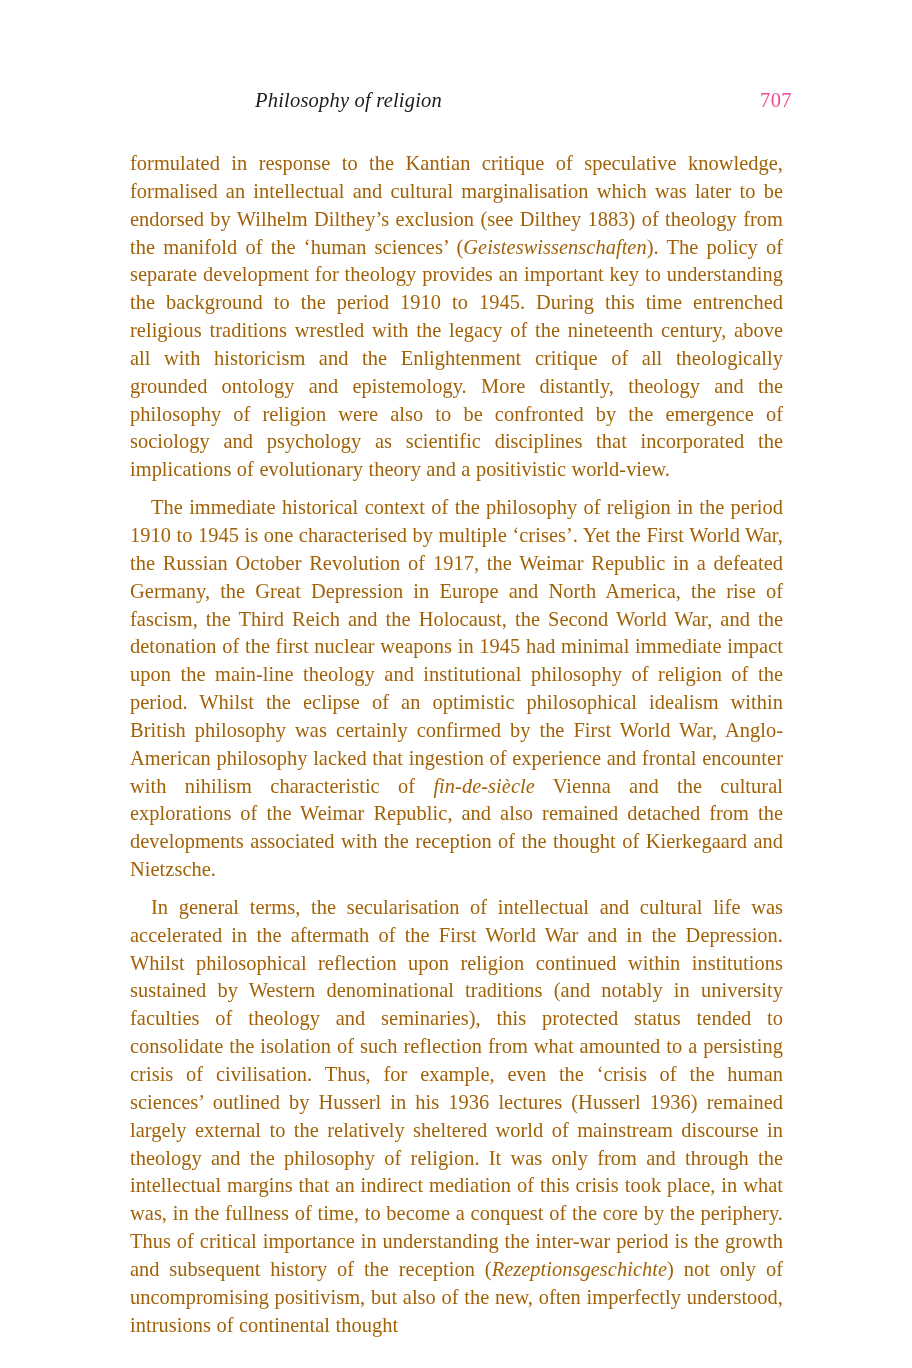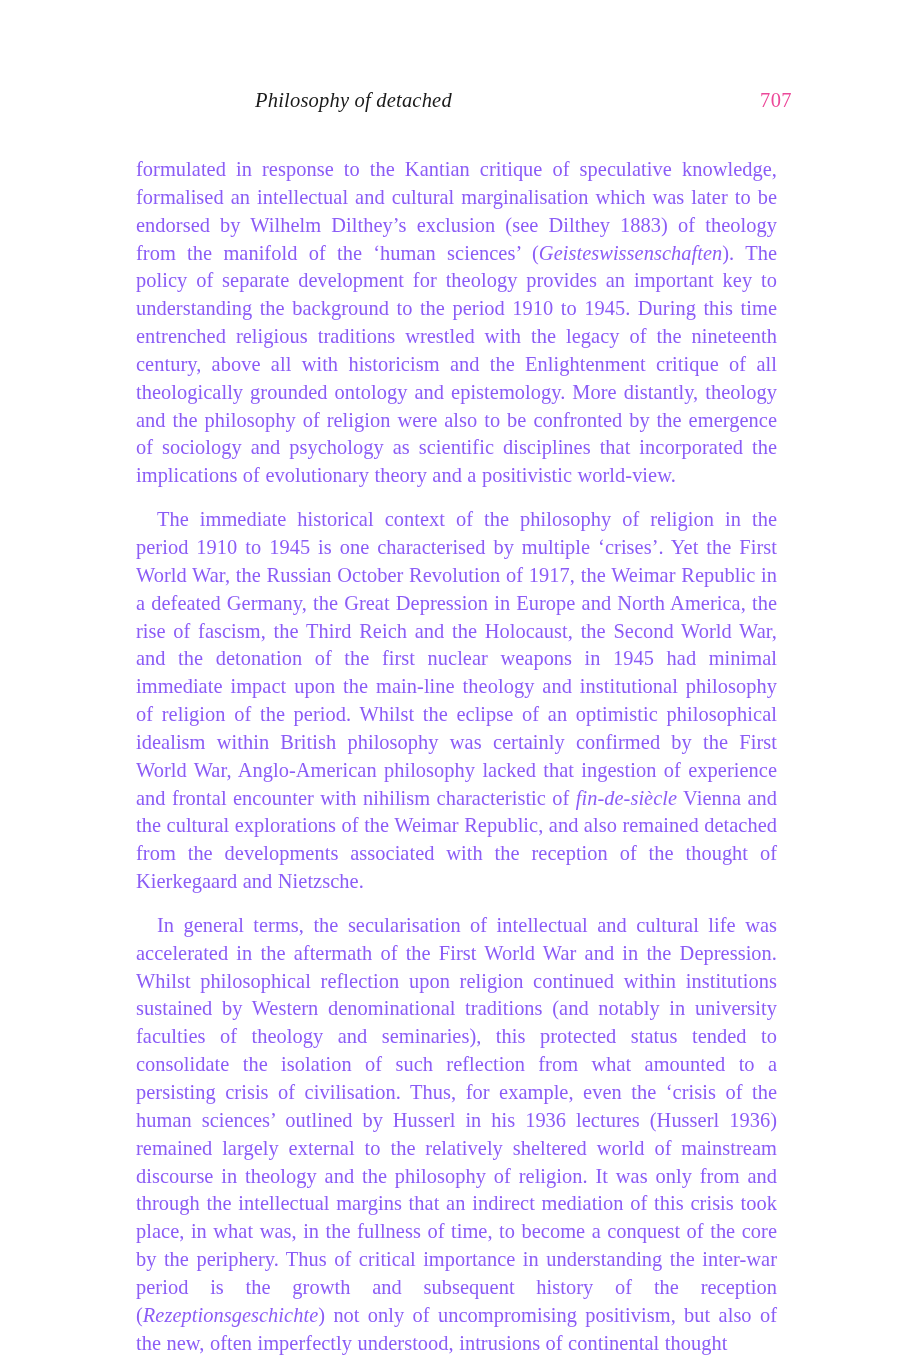--- a/index.html
+++ b/index.html
@@ -46,28 +46,28 @@
   }
 
   
   .textblock {
     position: absolute;
     left: 120px;
     top: 140px;
     width: 673px;
   }
   .para {
-    margin: 16px;
+    margin: 10px;
     text-align: justify;
     text-justify: inter-word;
     font-size: 20.4px;
     line-height: 27.85px;
     letter-spacing: 0.05px;
     word-spacing: 0.3px;
-    color: #8b5cf6;
+    color: #a16207;
     hyphens: none;
   }
   .para.indent {
     text-indent: 21px;
   }
   .para:last-child {
     text-align: justify;
   }
   .para i, .para em {
     font-style: italic;
@@ -84,21 +84,21 @@
     color: #2a2a2a;
     letter-spacing: 0.15px;
   }
 </style>
 </head>
 <body>
 
 <div class="page">
 
   <div class="running-head">
-    <span class="running-head-title">Philosophy of detached</span>
+    <span class="running-head-title">Philosophy of religion</span>
     <span class="running-head-folio">707</span>
   </div>
 
   <div class="textblock">
     <p class="para">formulated in response to the Kantian critique of speculative knowledge, formalised an intellectual and cultural marginalisation which was later to be endorsed by Wilhelm Dilthey’s exclusion (see Dilthey 1883) of theology from the manifold of the ‘human sciences’ (<i>Geisteswissenschaften</i>). The policy of separate development for theology provides an important key to understanding the background to the period 1910 to 1945. During this time entrenched religious traditions wrestled with the legacy of the nineteenth century, above all with historicism and the Enlightenment critique of all theologically grounded ontology and epistemology. More distantly, theology and the philosophy of religion were also to be confronted by the emergence of sociology and psychology as scientific disciplines that incorporated the implications of evolutionary theory and a positivistic world-view.</p>
     <p class="para indent">The immediate historical context of the philosophy of religion in the period 1910 to 1945 is one characterised by multiple ‘crises’. Yet the First World War, the Russian October Revolution of 1917, the Weimar Republic in a defeated Germany, the Great Depression in Europe and North America, the rise of fascism, the Third Reich and the Holocaust, the Second World War, and the detonation of the first nuclear weapons in 1945 had minimal immediate impact upon the main-line theology and institutional philosophy of religion of the period. Whilst the eclipse of an optimistic philosophical idealism within British philosophy was certainly confirmed by the First World War, Anglo-American philosophy lacked that ingestion of experience and frontal encounter with nihilism characteristic of <i>fin-de-siècle</i> Vienna and the cultural explorations of the Weimar Republic, and also remained detached from the developments associated with the reception of the thought of Kierkegaard and Nietzsche.</p>
     <p class="para indent">In general terms, the secularisation of intellectual and cultural life was accelerated in the aftermath of the First World War and in the Depression. Whilst philosophical reflection upon religion continued within institutions sustained by Western denominational traditions (and notably in university faculties of theology and seminaries), this protected status tended to consolidate the isolation of such reflection from what amounted to a persisting crisis of civilisation. Thus, for example, even the ‘crisis of the human sciences’ outlined by Husserl in his 1936 lectures (Husserl 1936) remained largely external to the relatively sheltered world of mainstream discourse in theology and the philosophy of religion. It was only from and through the intellectual margins that an indirect mediation of this crisis took place, in what was, in the fullness of time, to become a conquest of the core by the periphery. Thus of critical importance in understanding the inter-war period is the growth and subsequent history of the reception (<i>Rezeptionsgeschichte</i>) not only of uncompromising positivism, but also of the new, often imperfectly understood, intrusions of continental thought</p>
   </div>
 
 

